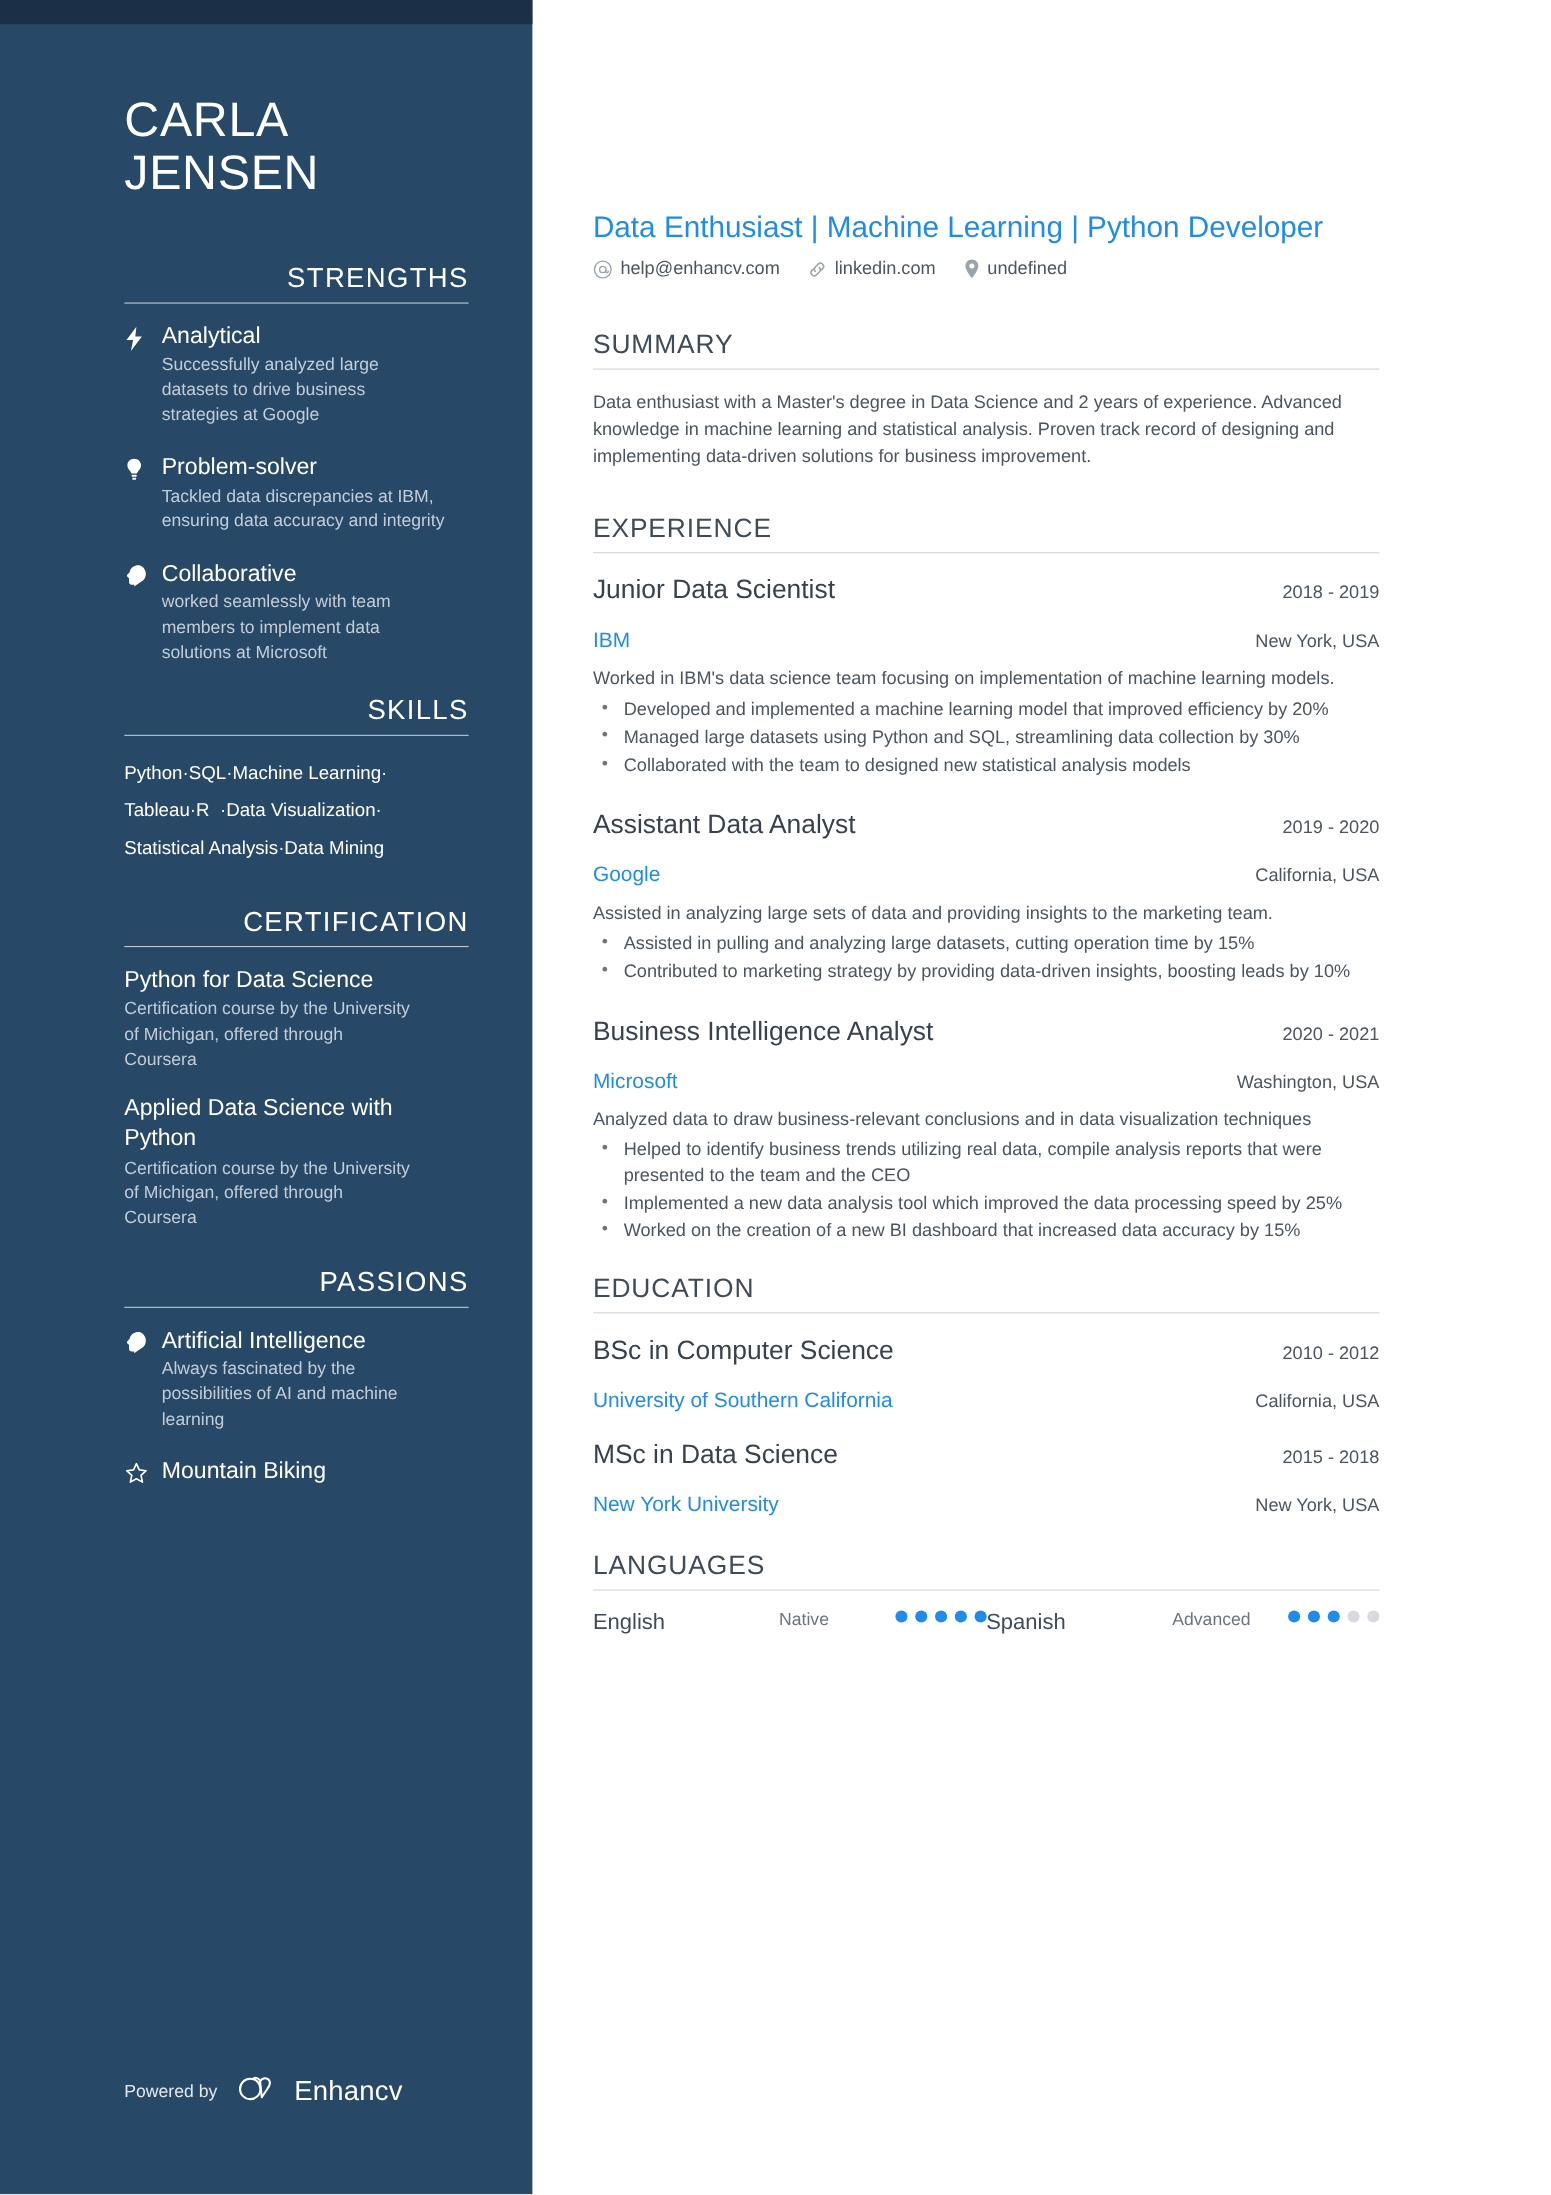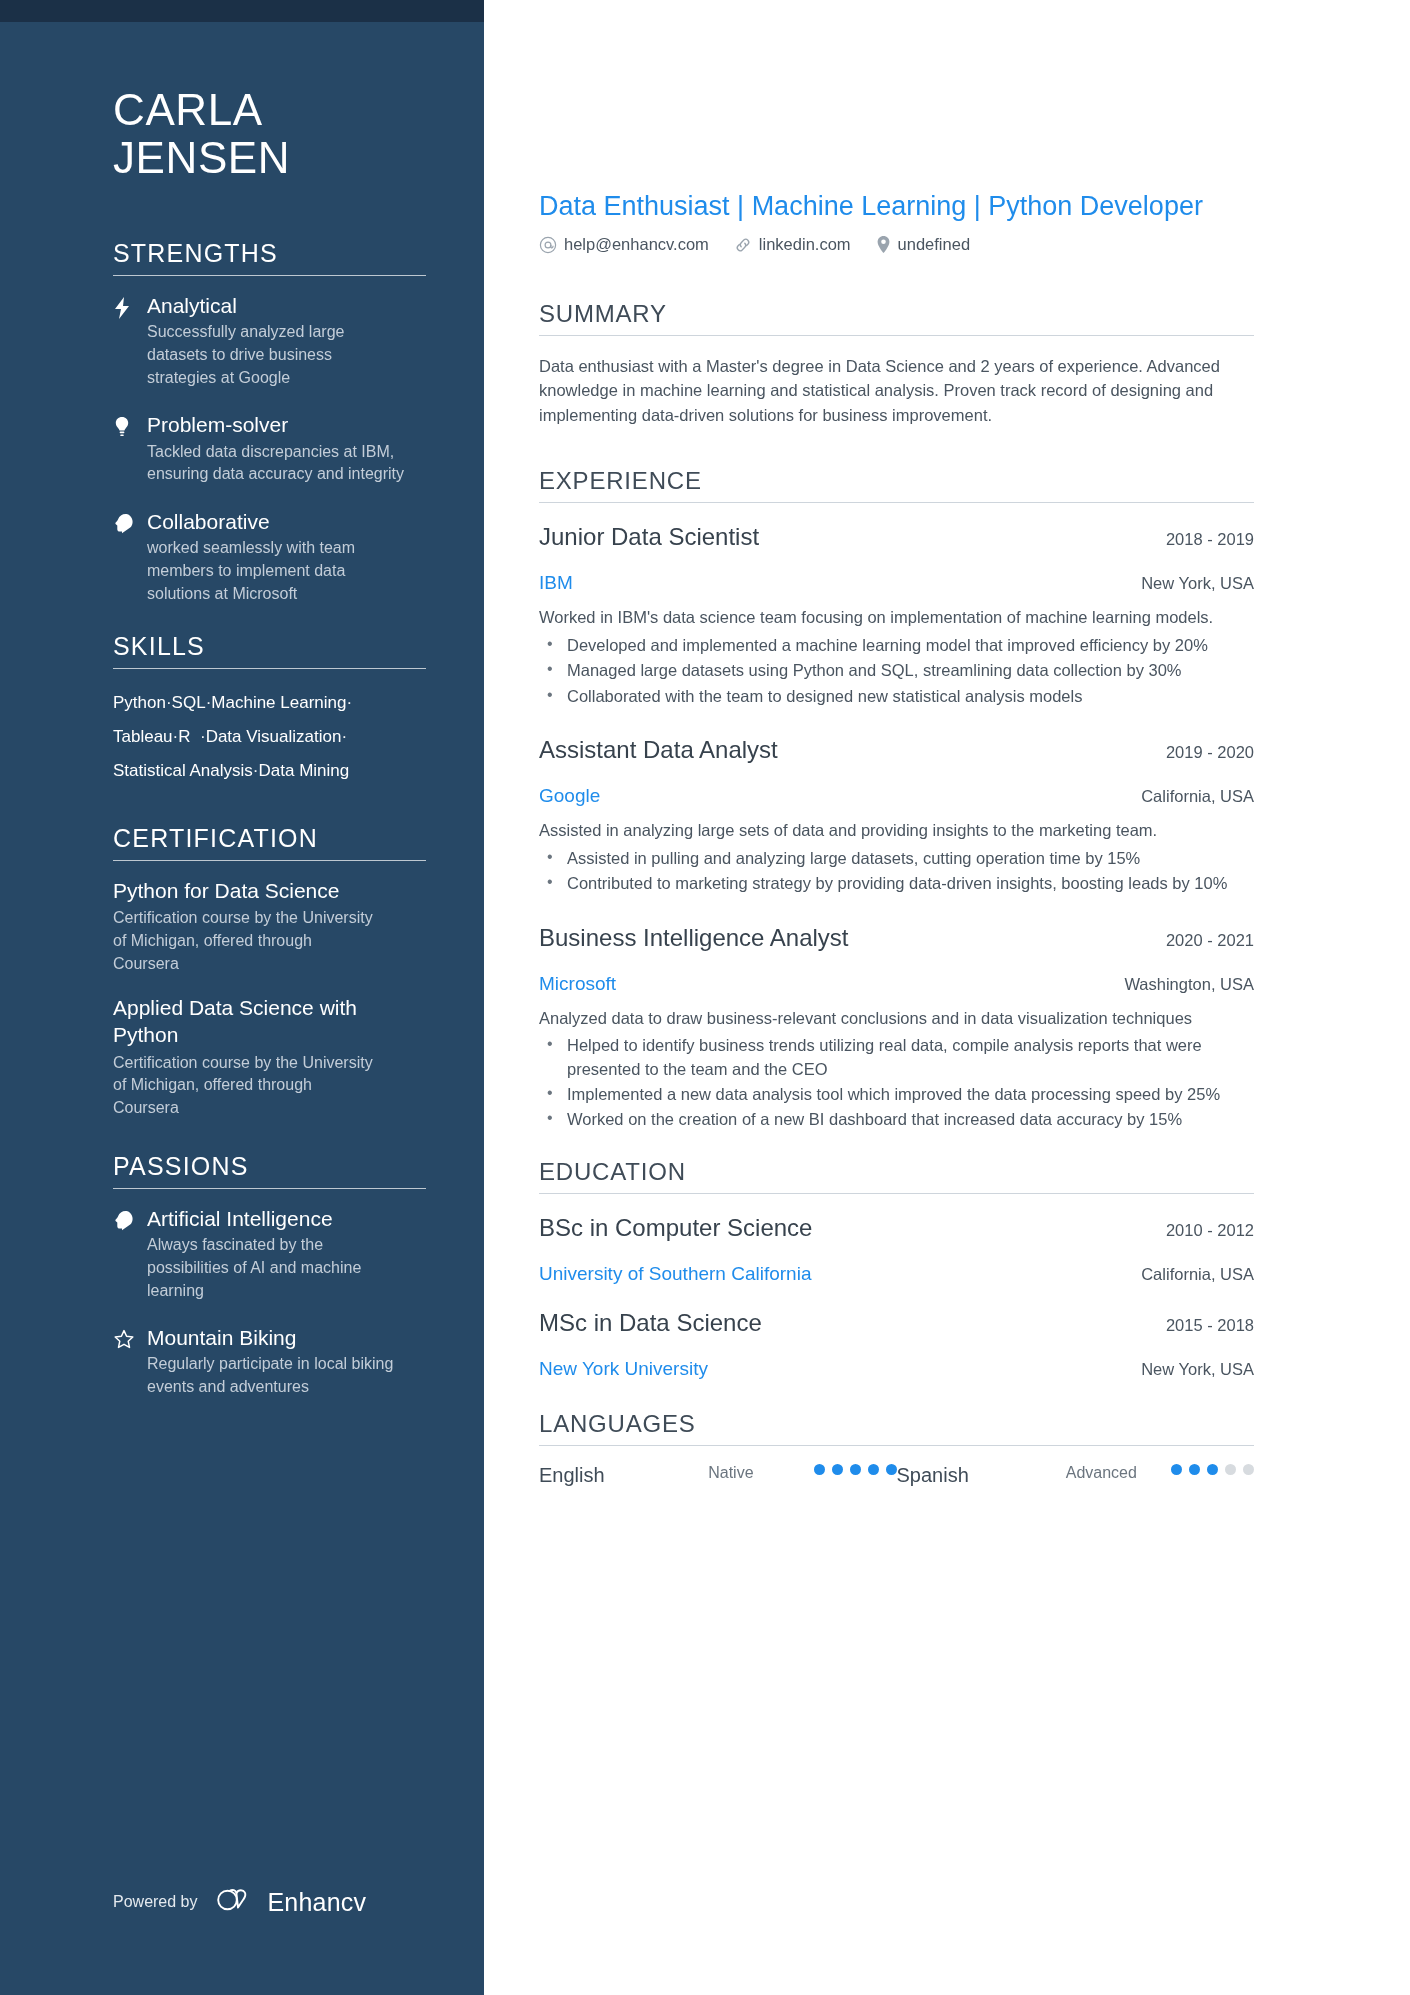--- a/index.html
+++ b/index.html
@@ -53,20 +53,21 @@
   .side-section {
     margin-bottom: 6px;
   }
   .side-heading {
     font-size: 25px;
     font-weight: 300;
     letter-spacing: 1.2px;
     color: #ffffff;
     padding-bottom: 7px;
     margin: 0 0 0 0;
+    text-align: right;
   }
   .side-rule {
     height: 1px;
     background: rgba(255,255,255,0.70);
     width: 100%;
     margin-bottom: 17px;
   }
 
   
   .entry {
@@ -413,21 +414,20 @@
         </div>
 
         <div class="entry">
           <span class="entry-icon">
             <svg width="22" height="21" viewBox="0 0 22 21">
               <path d="M11 1.6 L13.6 7.3 L19.8 8.0 L15.2 12.2 L16.5 18.4 L11 15.3 L5.5 18.4 L6.8 12.2 L2.2 8.0 L8.4 7.3 Z" fill="none" stroke="#ffffff" stroke-width="1.5" stroke-linejoin="round"></path>
             </svg>
           </span>
           <div class="entry-body">
             <div class="entry-title">Mountain Biking</div>
-            <div class="entry-desc">Regularly participate in local biking events and adventures</div>
           </div>
         </div>
       </section>
 
     </div>
 
     <div class="sidebar-footer">
       <span class="powered-by">Powered by</span>
       <span class="brand">
         <span>

